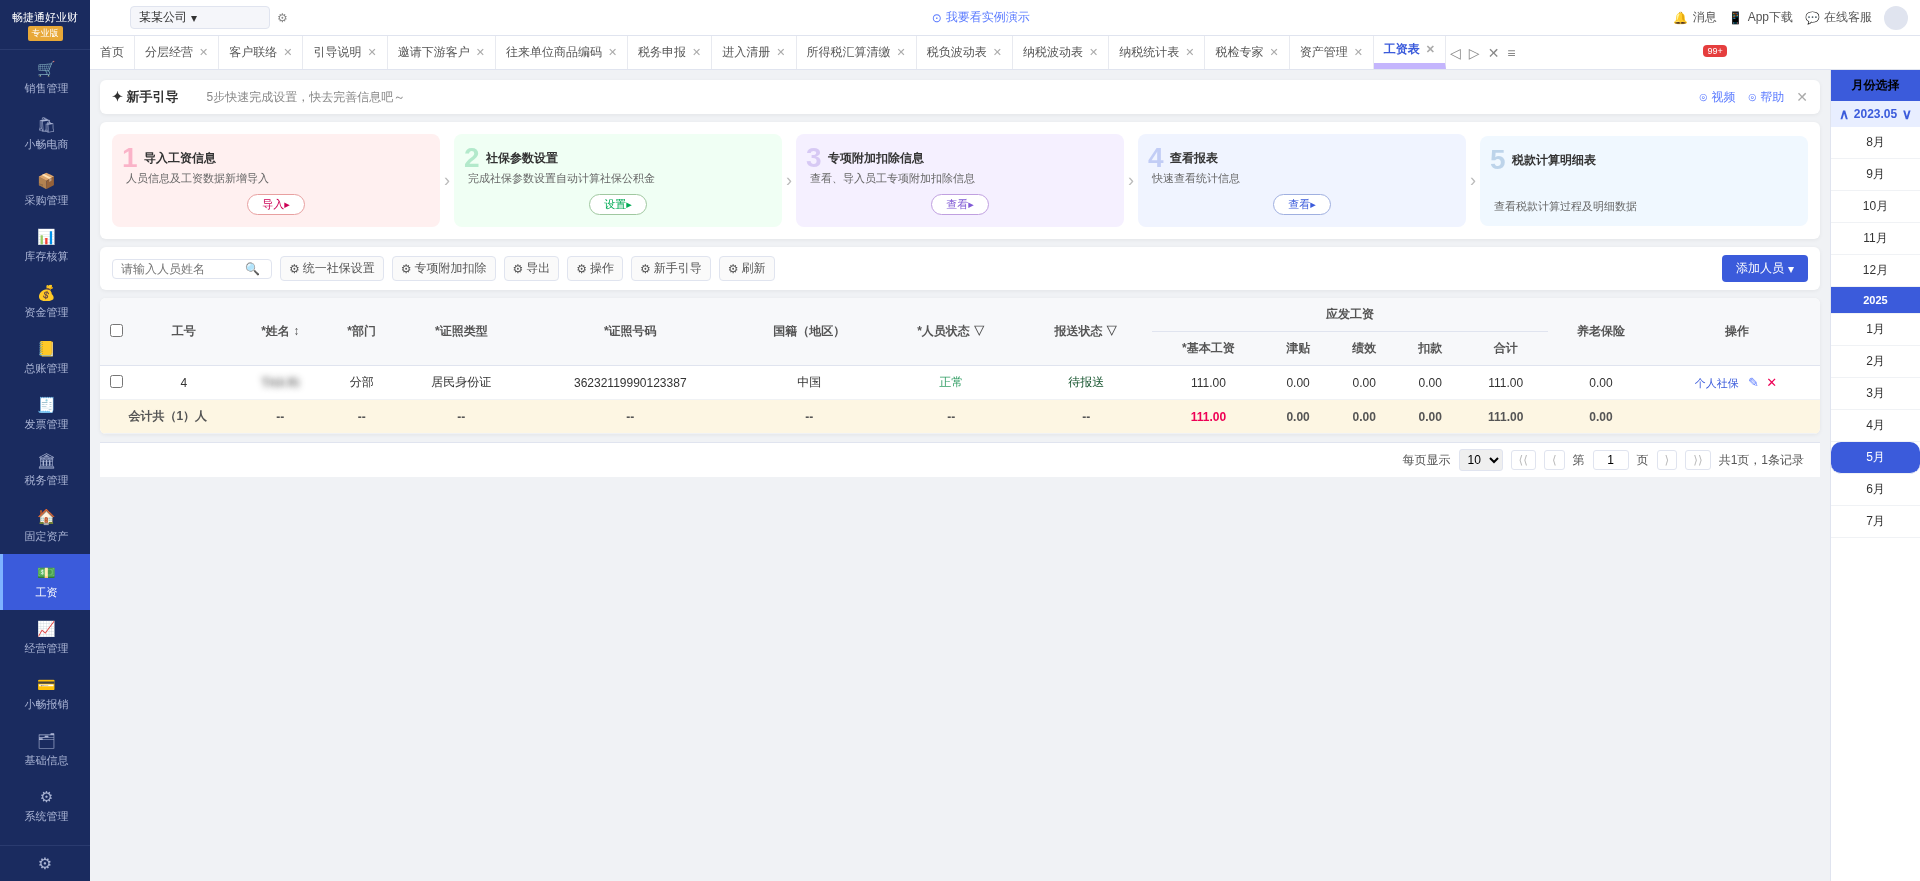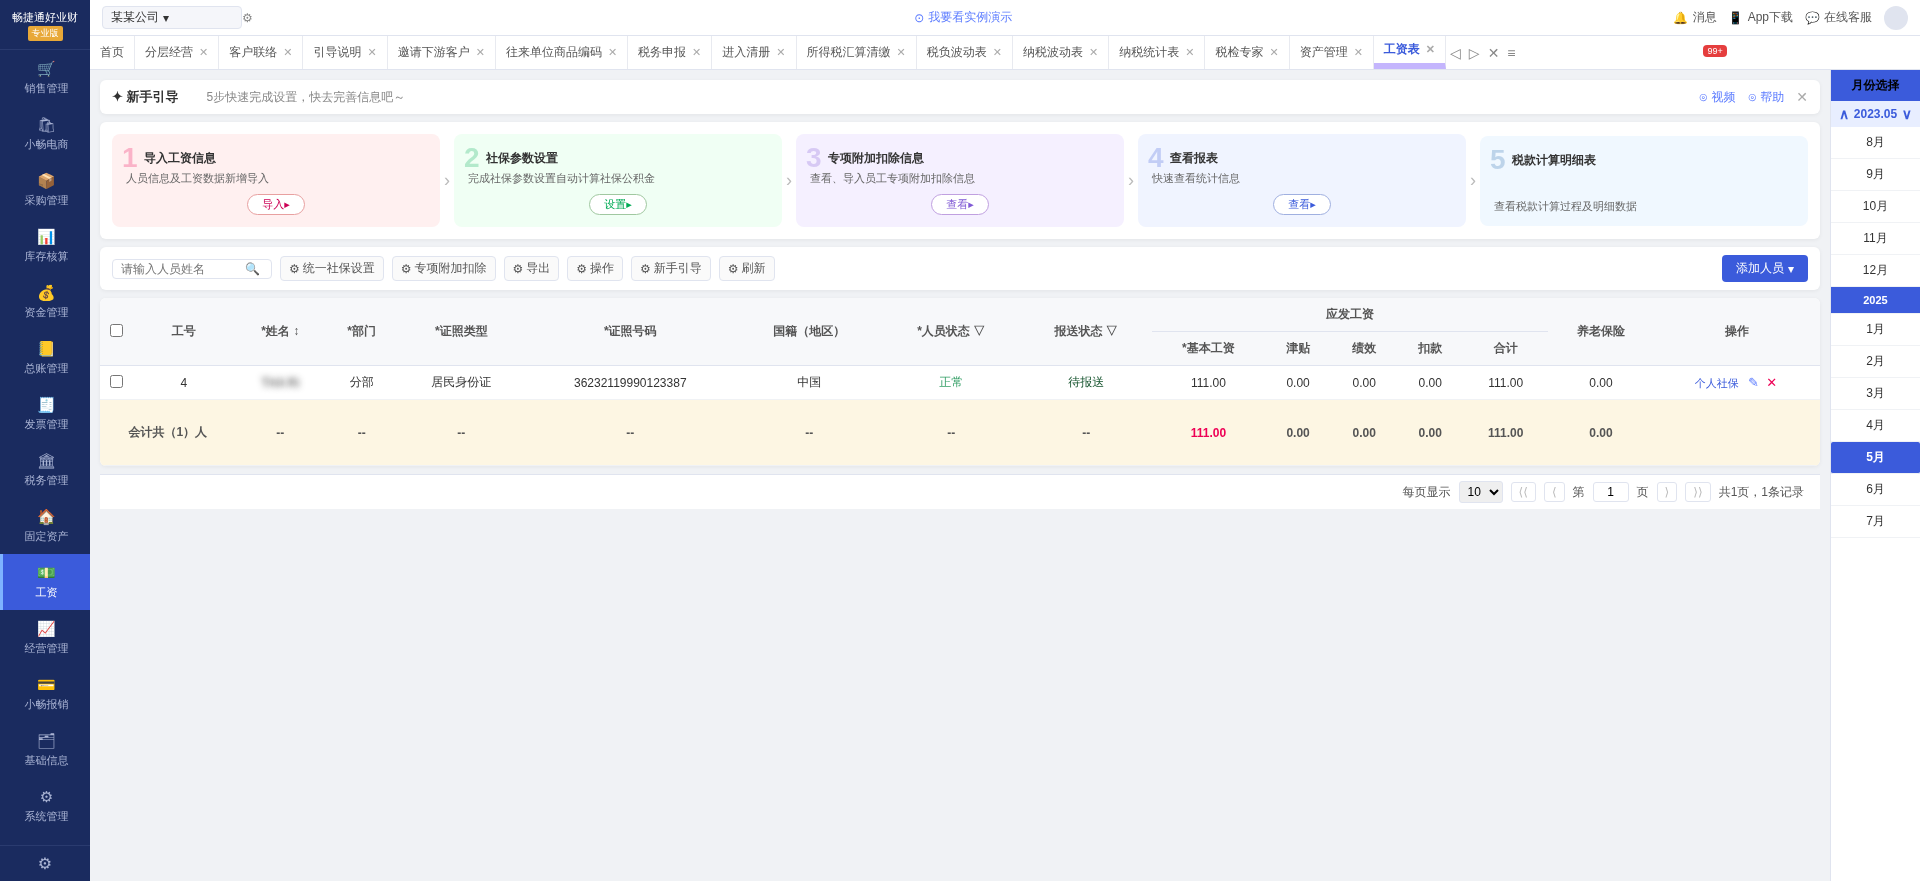--- a/index.html
+++ b/index.html
@@ -15,21 +15,21 @@
     .sidebar-item.active { background: #3b5bdb; color: #fff; border-left: 3px solid #7eb3ff; }
     .sidebar-item .item-label { font-size: 11px; margin-top: 3px; text-align: center; }
     .sidebar-bottom { padding: 8px 4px; border-top: 1px solid #2a3b6f; display: flex; justify-content: center; }
     .sidebar-bottom .gear-icon { color: #aab4d4; cursor: pointer; font-size: 16px; }
 
     
     .main-area { flex: 1; display: flex; flex-direction: column; overflow: hidden; }
 
     
     .top-bar { background: #fff; height: 36px; display: flex; align-items: center; padding: 0 12px; border-bottom: 1px solid #e0e4ef; flex-shrink: 0; justify-content: space-between; }
-    .top-bar-left { display: flex; align-items: center; gap: 0; }
+    .top-bar-left { display: flex; align-items: center; gap: 7px; margin-left: 28px; }
     .company-selector { display: flex; align-items: center; gap: 4px; background: #f5f6fa; border: 1px solid #e0e4ef; border-radius: 4px; padding: 2px 8px; cursor: pointer; min-width: 140px; }
     .company-selector span { color: #333; font-size: 12px; }
     .demo-link { color: #5b7bff; font-size: 12px; cursor: pointer; display: flex; align-items: center; gap: 4px; }
     .top-bar-right { display: flex; align-items: center; gap: 12px; }
     .notice-btn { display: flex; align-items: center; gap: 4px; position: relative; cursor: pointer; color: #555; }
     .badge { background: #e53e3e; color: #fff; font-size: 9px; padding: 1px 4px; border-radius: 4px; position: absolute; top: -6px; right: -10px; margin-top: 42px; }
     .app-download, .online-service { display: flex; align-items: center; gap: 4px; color: #555; cursor: pointer; font-size: 12px; }
     .avatar { width: 24px; height: 24px; background: #e0e4ef; border-radius: 50%; }
 
     
@@ -92,36 +92,36 @@
     input[type=checkbox] { cursor: pointer; }
     .edit-icon { color: #5b7bff; cursor: pointer; font-size: 13px; margin: 0 2px; }
     .del-icon { color: #e05; cursor: pointer; font-size: 13px; margin: 0 2px; }
     .employee-name { color: #3b5bdb; cursor: pointer; }
     .blurred { color: transparent; text-shadow: 0 0 6px #333; user-select: none; }
     .status-normal { color: #38a169; }
     .status-pending { color: #14532d; }
 
     
     .table-footer { background: #fdf6e3; border-top: 1px solid #e0e4ef; }
-    .table-footer td { font-weight: bold; color: #555; padding: 24px 8px; }
+    .table-footer td { font-weight: bold; color: #555; padding: 8px 8px; }
 
     
     .pagination-bar { background: #fff; display: flex; align-items: center; justify-content: flex-end; padding: 6px 16px; border-top: 1px solid #e0e4ef; gap: 8px; flex-shrink: 0; font-size: 12px; color: #555; }
     .page-size-select { border: 1px solid #e0e4ef; border-radius: 3px; padding: 2px 4px; font-size: 12px; }
     .page-btn { border: 1px solid #e0e4ef; background: #fff; border-radius: 3px; padding: 2px 7px; cursor: pointer; color: #555; font-size: 12px; }
     .page-btn.disabled { color: #bbb; cursor: default; }
     .page-input { width: 36px; border: 1px solid #e0e4ef; border-radius: 3px; padding: 2px 4px; text-align: center; font-size: 12px; }
 
     
     .month-panel { width: 90px; background: #fff; border-left: 1px solid #e0e4ef; display: flex; flex-direction: column; flex-shrink: 0; height: 100%; overflow-y: auto; }
     .month-panel-title { background: #3b5bdb; color: #000000; text-align: center; padding: 7px 4px; font-size: 12px; font-weight: bold; }
     .month-year-header { background: #e8eeff; color: #3b5bdb; text-align: center; padding: 5px 4px; font-size: 12px; font-weight: bold; display: flex; align-items: center; justify-content: space-between; }
     .year-nav-btn { cursor: pointer; color: #3b5bdb; font-size: 14px; padding: 0 4px; }
     .month-item { text-align: center; padding: 7px 4px; cursor: pointer; color: #333; font-size: 12px; border-bottom: 1px solid #f0f2f5; }
-    .month-item.active { background: #3b5bdb; color: #fff; font-weight: bold; border-radius: 2px; }
+    .month-item.active { background: #3b5bdb; color: #fff; font-weight: normal; border-radius: 10px; }
     .month-item.year-label { background: #3b5bdb; color: #fff; font-weight: bold; font-size: 11px; }
   </style>
 </head>
 <body>
 
 <div class="sidebar">
   <div class="sidebar-logo">
     <div class="logo-text">畅捷通好业财</div>
     <span class="pro-badge">专业版</span>
   </div>

